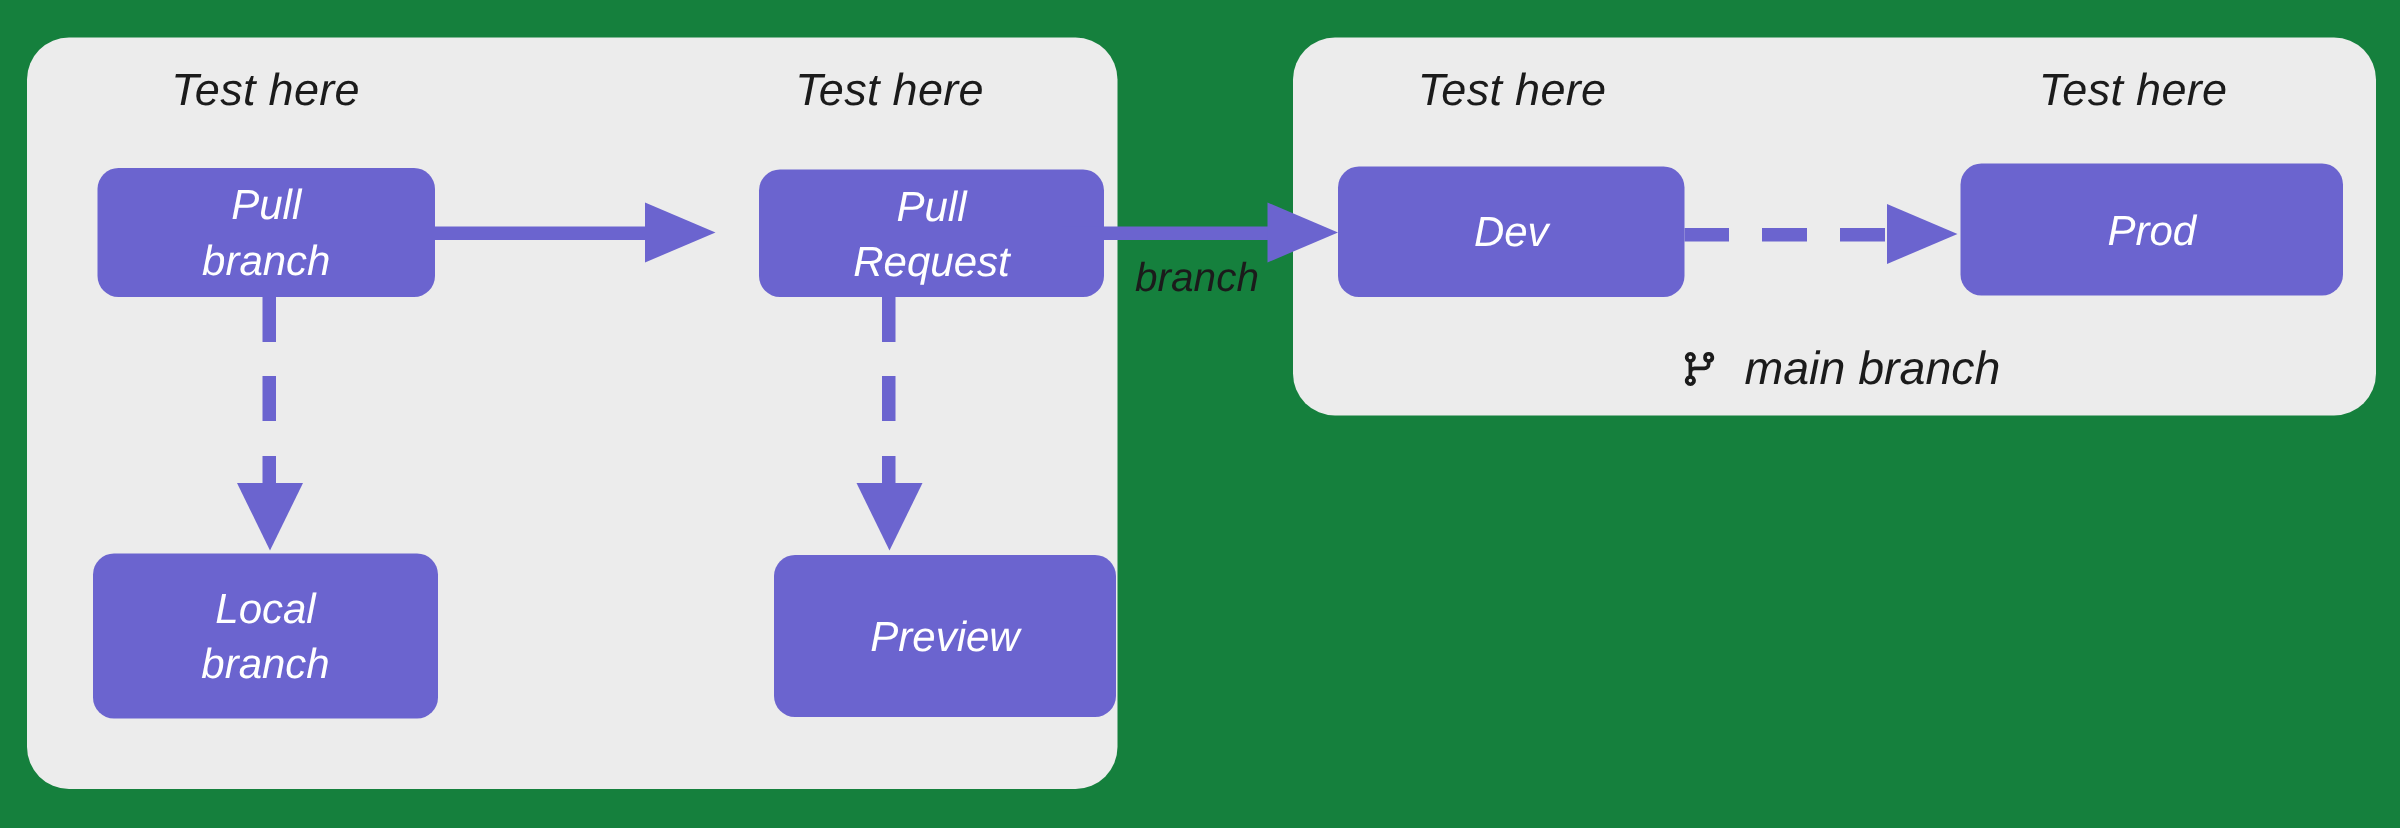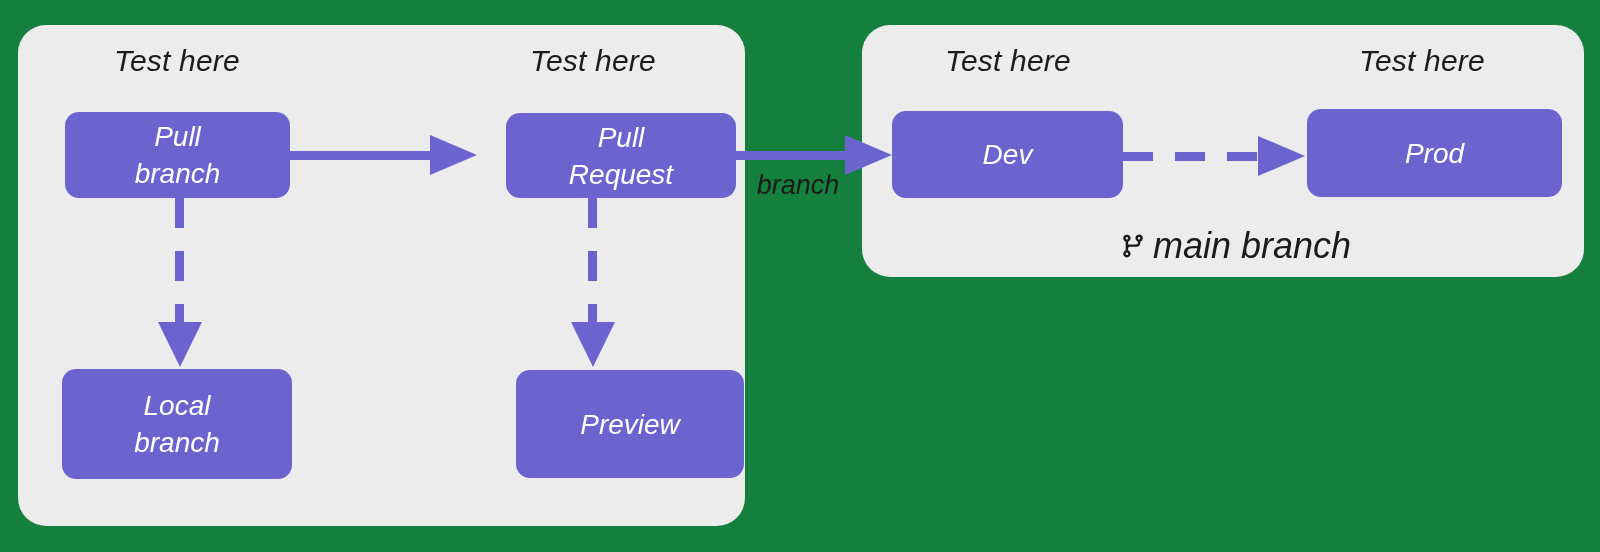--- a/index.html
+++ b/index.html
@@ -52,22 +52,22 @@
   .e4-dash{left:175px;top:198px;height:125px;}
   .e4-head{left:158px;top:322px;}
   .e5-dash{left:588px;top:198px;height:125px;}
   .e5-head{left:571px;top:322px;}
 
   
   .edge-label{position:absolute;left:738px;top:170px;width:120px;text-align:center;
     font-size:27px;color:#1b1b1b;}
 
   
-  .branch-label{position:absolute;display:flex;align-items:center;gap:7px;
-    height:40px;font-size:36px;color:#1b1b1b;}
+  .branch-label{position:absolute;display:flex;align-items:center;gap:17px;
+    height:40px;font-size:31px;color:#1b1b1b;}
   .branch-feature{left:246px;top:480px;}
   .branch-main{left:1120px;top:226px;}
   .branch-label svg{width:26px;height:26px;fill:#1b1b1b;display:block;}
 </style>
 </head>
 <body>
 
 <div class="canvas">
 
   <div class="group group-feature"></div>

